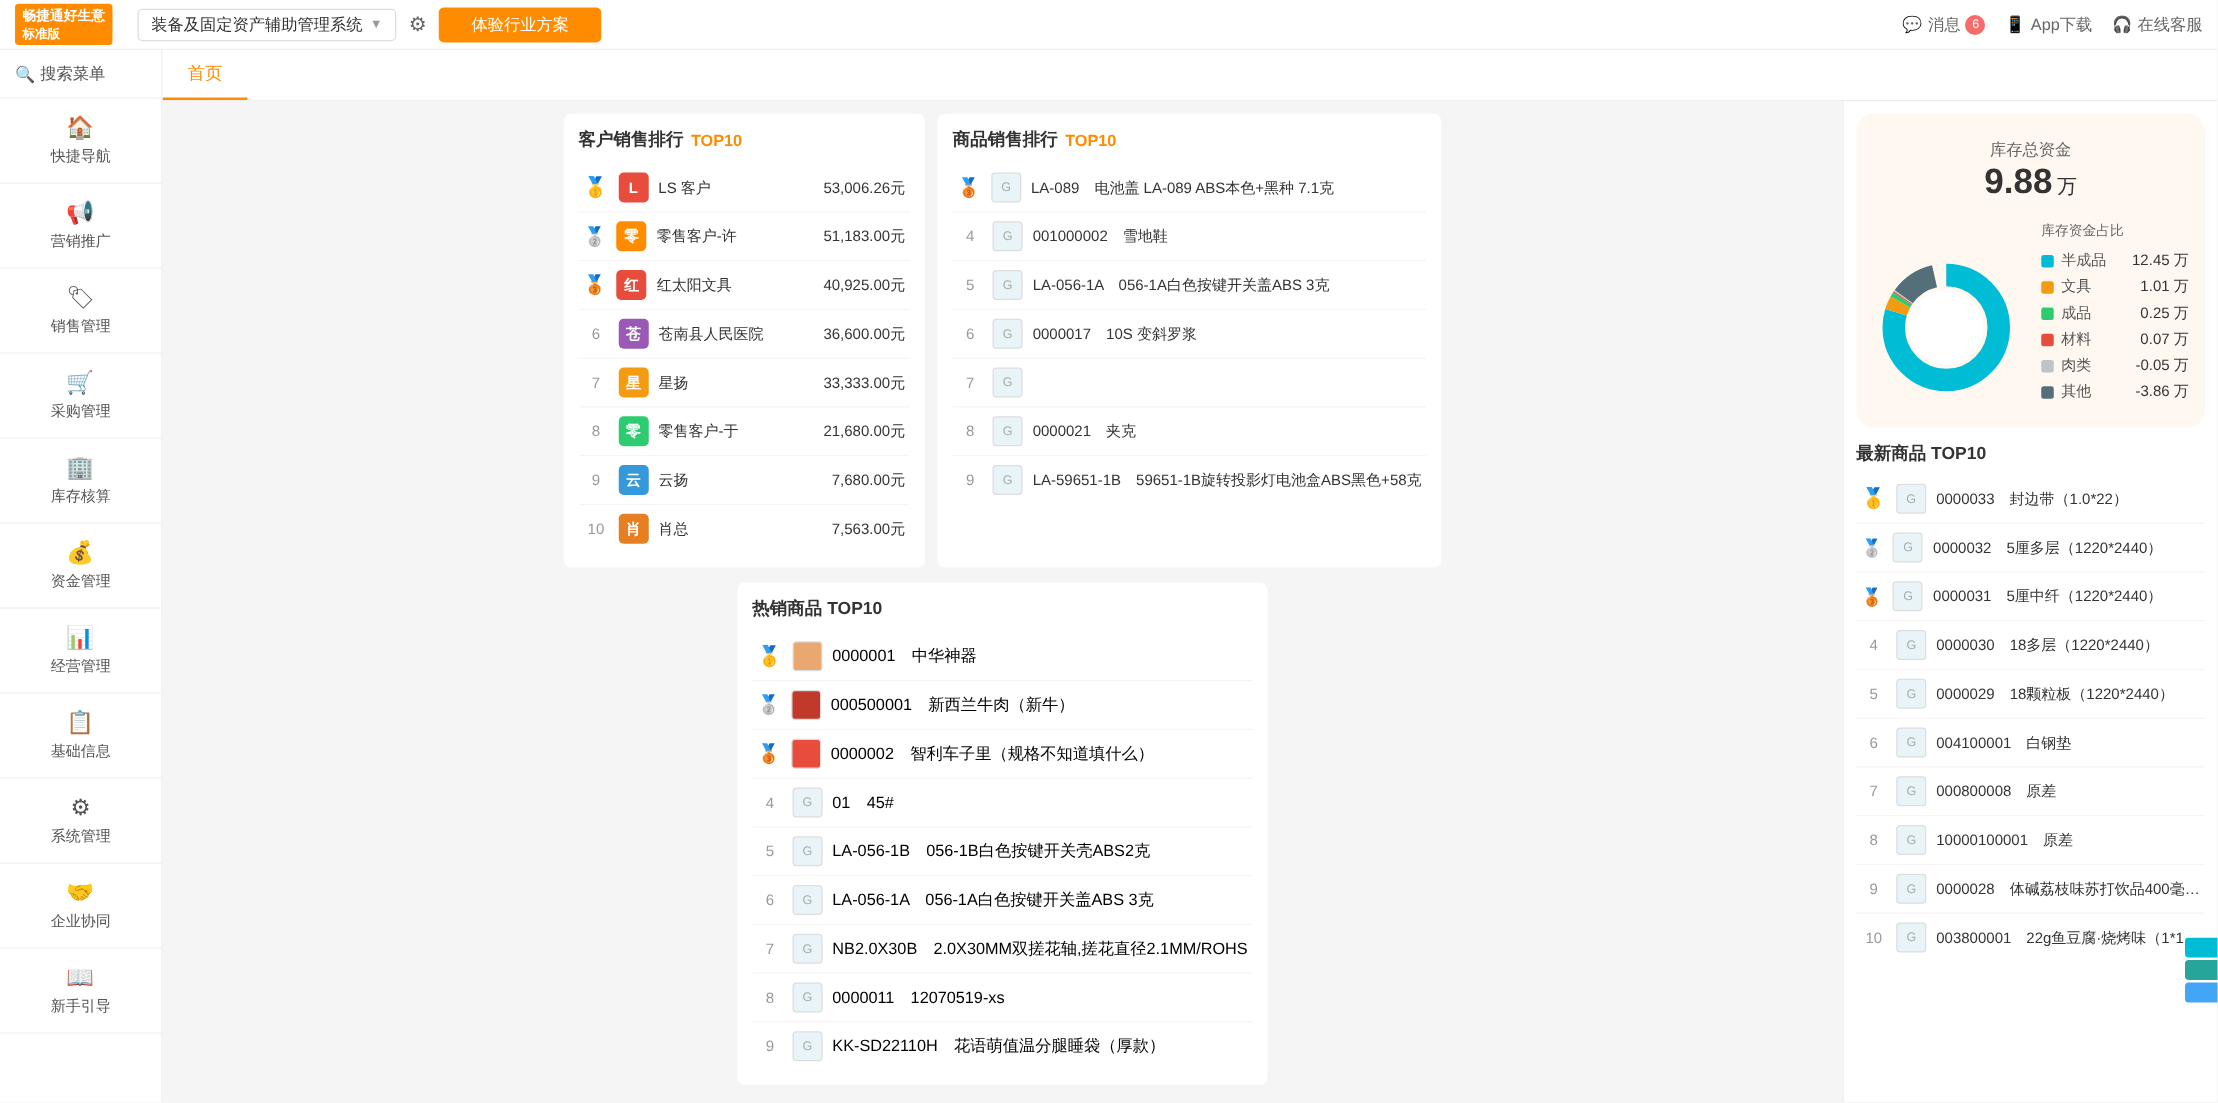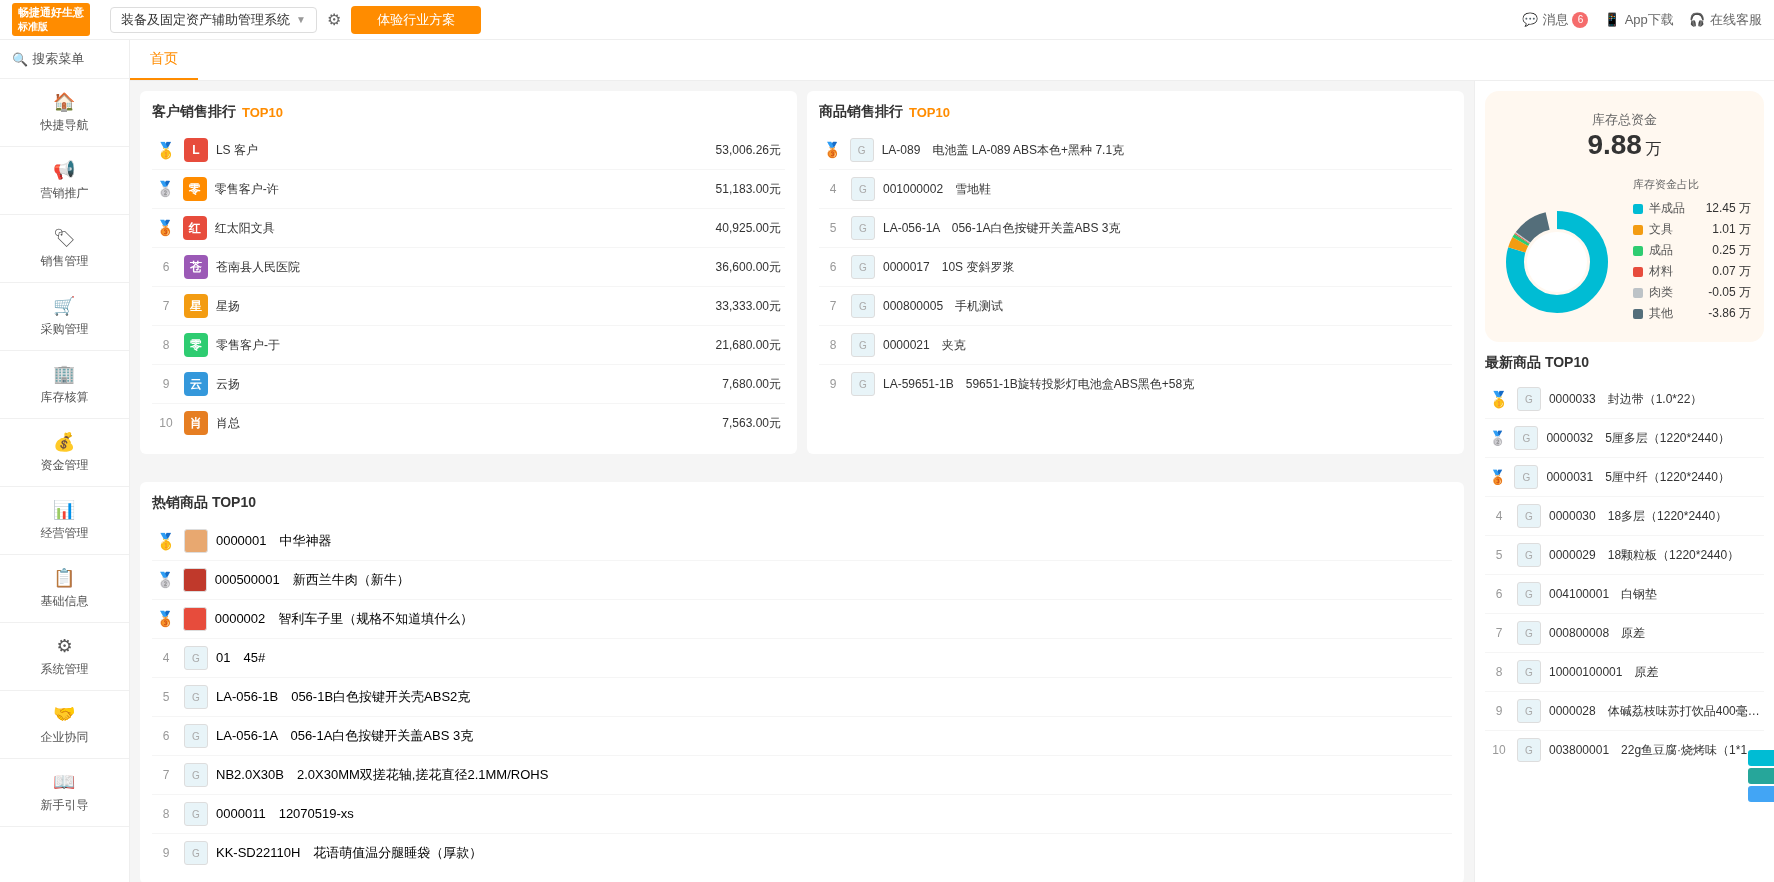--- a/index.html
+++ b/index.html
@@ -26,21 +26,21 @@
     .sidebar-search { display: flex; align-items: center; gap: 4px; padding: 10px 12px; cursor: pointer; color: #555; font-size: 13px; border-bottom: 1px solid #f0f0f0; }
 
     
     .content-area { flex: 1; display: flex; flex-direction: column; overflow: hidden; }
     .nav-tabs { background: #fff; display: flex; align-items: center; border-bottom: 1px solid #eee; flex-shrink: 0; }
     .nav-tab { padding: 10px 20px; cursor: pointer; font-size: 14px; color: #333; border-bottom: 2px solid transparent; }
     .nav-tab.active { color: #ff8c00; border-bottom: 2px solid #ff8c00; background: #fff; }
 
     
     .dashboard { flex: 1; display: flex; overflow: hidden; }
-    .dashboard-left { flex: 1; overflow-y: auto; padding: 10px; display: flex; flex-direction: column; gap: 28px; }
+    .dashboard-left { flex: 1; overflow-y: auto; padding: 10px; display: flex; flex-direction: column; gap: 12px; align-items: center; }
     .dashboard-right { width: 300px; background: #fff; border-left: 1px solid #eee; overflow-y: auto; flex-shrink: 0; padding: 10px; }
 
     
     .card { background: #fff; border-radius: 6px; padding: 12px; }
     .card-title { font-size: 14px; font-weight: bold; color: #333; margin-bottom: 10px; display: flex; align-items: center; gap: 6px; }
     .card-title .highlight { color: #ff8c00; font-size: 13px; }
 
     
     .inventory-total { text-align: center; margin: 8px 0; }
     .inventory-total .label { color: #666; font-size: 13px; }
@@ -267,21 +267,20 @@
                 <span class="item-name">LA-056-1A　056-1A白色按键开关盖ABS 3克</span>
               </div>
               <div class="list-row">
                 <span class="rank-num">6</span>
                 <div class="product-img">G</div>
                 <span class="item-name">0000017　10S 变斜罗浆</span>
               </div>
               <div class="list-row">
                 <span class="rank-num">7</span>
                 <div class="product-img">G</div>
-                <span class="item-name">000800005　手机测试</span>
               </div>
               <div class="list-row">
                 <span class="rank-num">8</span>
                 <div class="product-img">G</div>
                 <span class="item-name">0000021　夹克</span>
               </div>
               <div class="list-row">
                 <span class="rank-num">9</span>
                 <div class="product-img">G</div>
                 <span class="item-name">LA-59651-1B　59651-1B旋转投影灯电池盒ABS黑色+58克</span>

